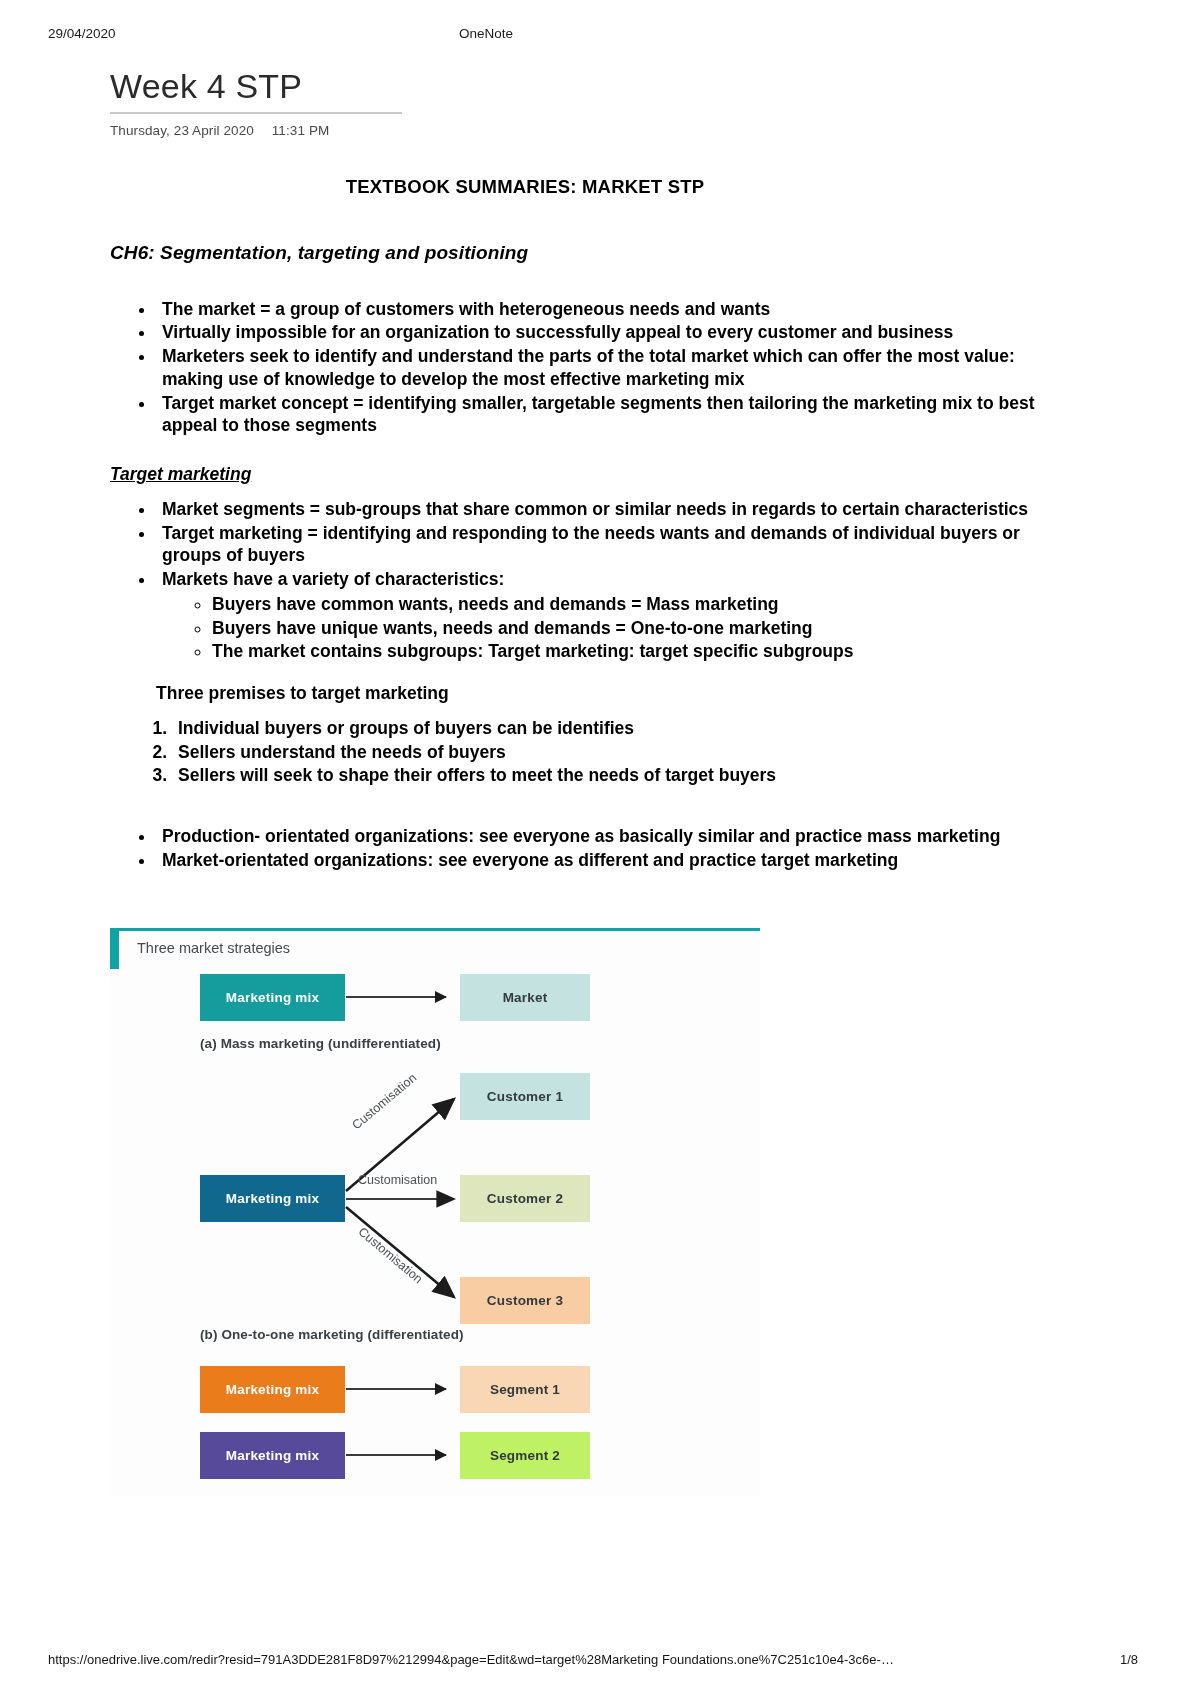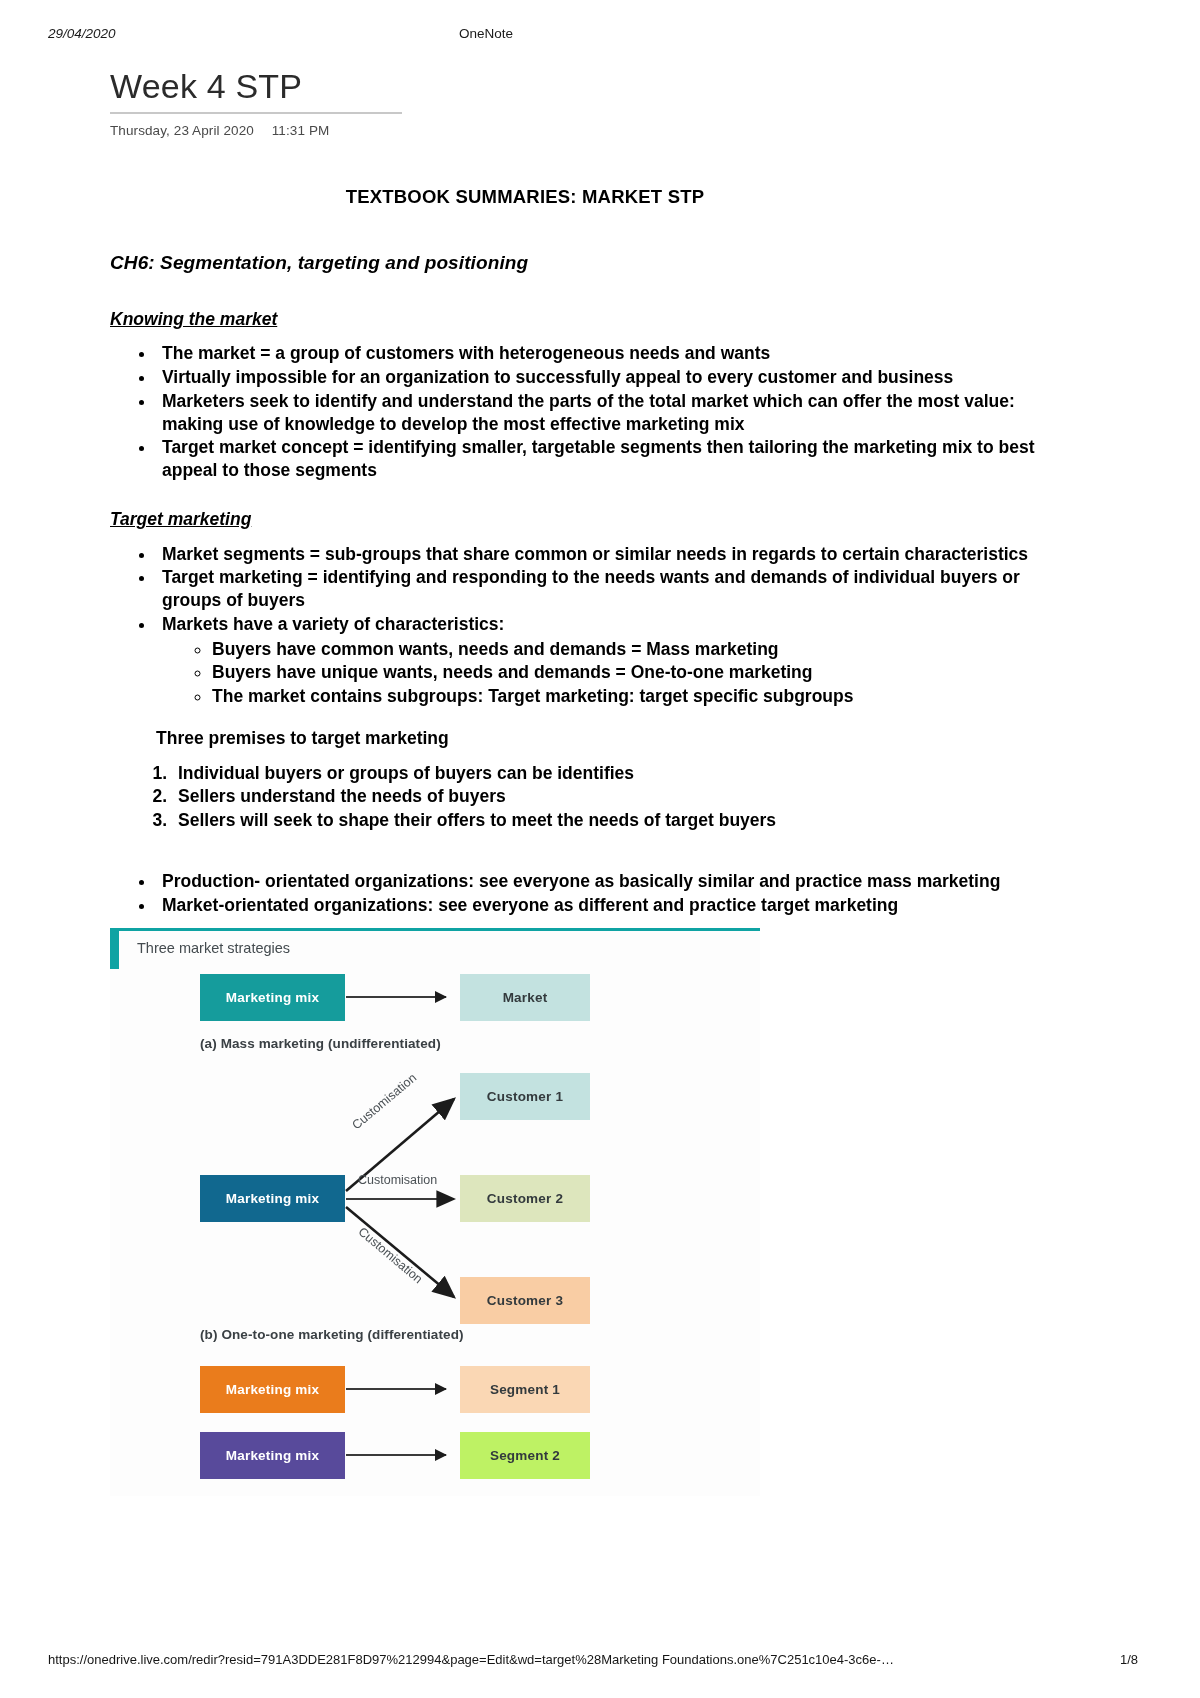--- a/index.html
+++ b/index.html
@@ -24,21 +24,20 @@
     width: 1200px;
     height: 20px;
     font-size: 13.5px;
     color: #1a1a1a;
   }
   .print-header .ph-date {
     position: absolute;
     left: 48px;
     top: 0;
     white-space: nowrap;
-    font-style: italic;
   }
   .print-header .ph-app {
     position: absolute;
     left: 0;
     top: 0;
     width: 972px;
     text-align: center;
     white-space: nowrap;
   }
 
@@ -68,21 +67,21 @@
     font-size: 13.5px;
     color: #4a4a4a;
     letter-spacing: .1px;
   }
   .note-meta .meta-time { margin-left: 14px; }
 
   
   .content {
     position: absolute;
     left: 110px;
-    top: 185px;
+    top: 175px;
     width: 930px;
     font-size: 17.5px;
     line-height: 1.30;
     font-weight: 700;
     color: #000;
   }
   .doc-title {
     text-align: center;
     font-size: 18.5px;
     font-weight: 700;
@@ -246,21 +245,20 @@
     <span class="meta-time">11:31 PM</span>
   </div>
 </div>
 
 <div class="content">
 
   <div class="doc-title">TEXTBOOK SUMMARIES: MARKET STP</div>
 
   <div class="chapter-heading">CH6: Segmentation, targeting and positioning</div>
 
-  <div class="sec-heading">Knowing the market</div>
   <ul class="bl">
     <li>The market = a group of customers with heterogeneous needs and wants</li>
     <li>Virtually impossible for an organization to successfully appeal to every customer and business</li>
     <li>Marketers seek to identify and understand the parts of the total market which can offer the most value: making use of knowledge to develop the most effective marketing mix</li>
     <li>Target market concept = identifying smaller, targetable segments then tailoring the marketing mix to best appeal to those segments</li>
   </ul>
 
   <div class="spacer-lg"></div>
 
   <div class="sec-heading">Target marketing</div>

